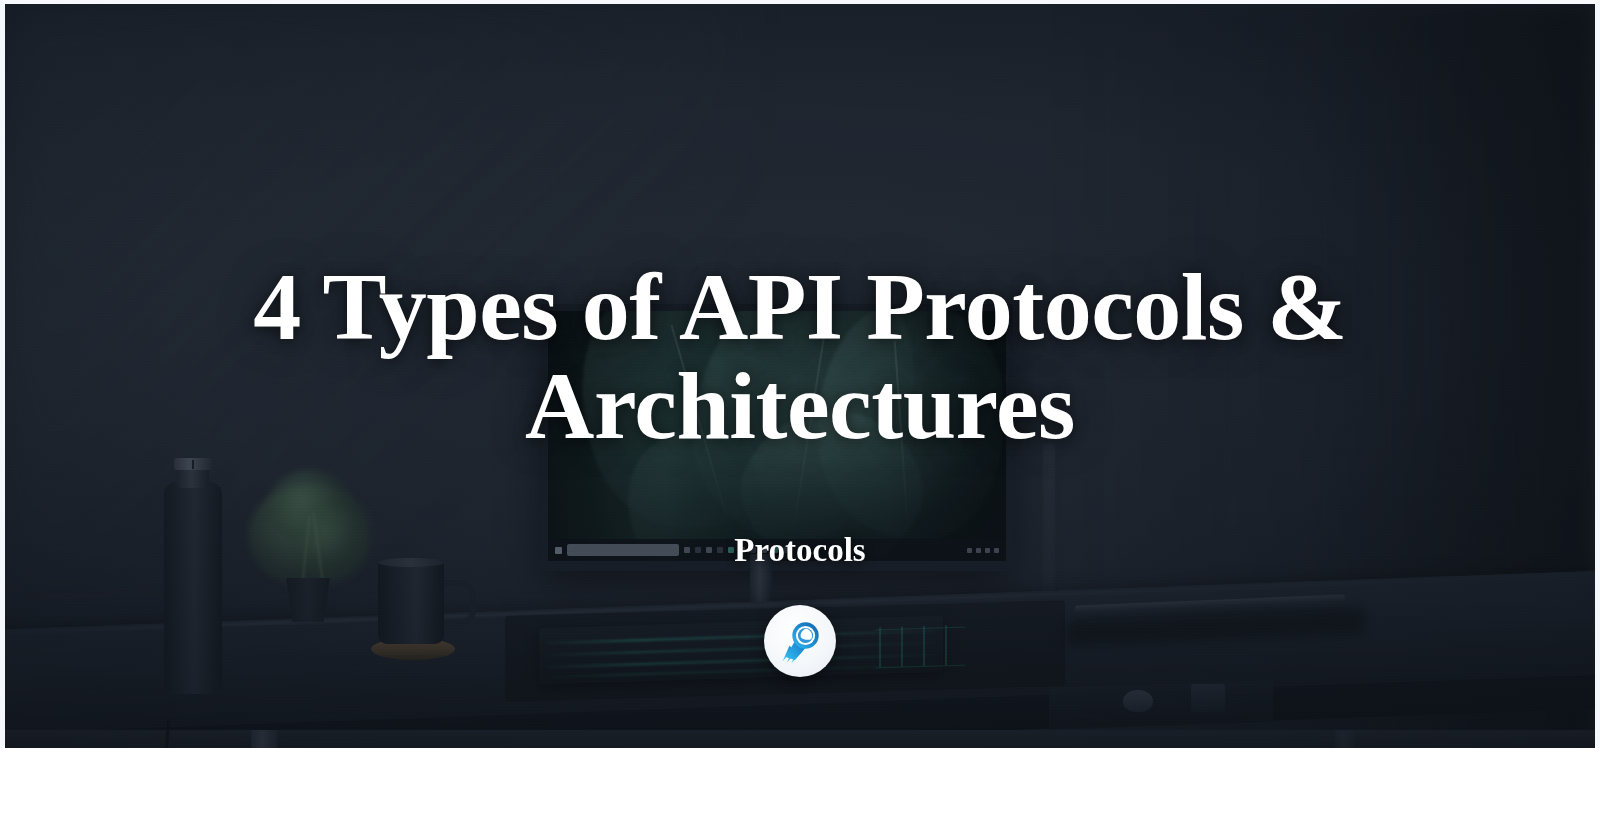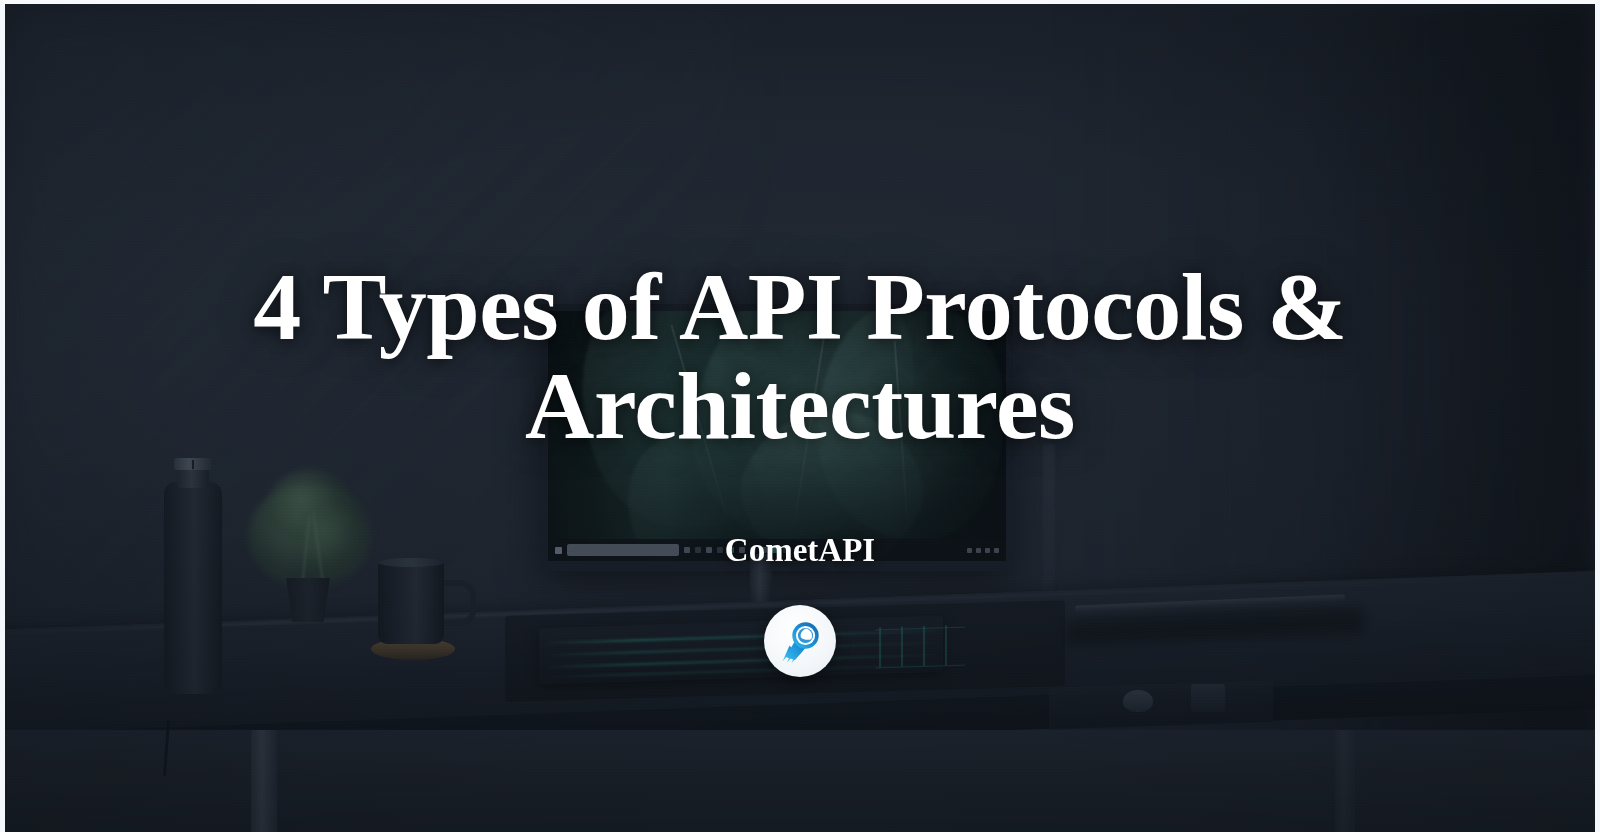--- a/index.html
+++ b/index.html
@@ -9,21 +9,21 @@
     background: #ffffff;
   }
   body {
     font-family: "Liberation Serif", "DejaVu Serif", serif;
   }
 
   
   #banner {
     position: relative;
     width: 1600px;
-    height: 832px;
+    height: 748px;
     overflow: hidden;
     box-sizing: border-box;
     border-left: 5px solid #f4f7fb;
     border-right: 5px solid #f4f7fb;
     border-top: 4px solid #f7f9fc;
     background: #7f1d1d;
   }
 
   
   .scene {
@@ -570,21 +570,21 @@
 
     <div class="grade"></div>
     <div class="scrim"></div>
     <div class="grain"></div>
   </div>
 
   <div class="content">
 
     <h1 id="hero-title">4 Types of API Protocols &amp; Architectures</h1>
 
-    <div id="byline">CometAPI</div>
+    <div id="byline">Protocols</div>
 
     <div id="brand-logo">
       <span>
         <svg width="50" height="50" viewBox="0 0 50 50" aria-hidden="true">
           <defs>
             <linearGradient id="cometGrad" x1="0%" y1="100%" x2="100%" y2="0%">
               <stop offset="0%" stop-color="#35bdf0"></stop>
               <stop offset="45%" stop-color="#1e90d6"></stop>
               <stop offset="100%" stop-color="#1565ad"></stop>
             </linearGradient>

